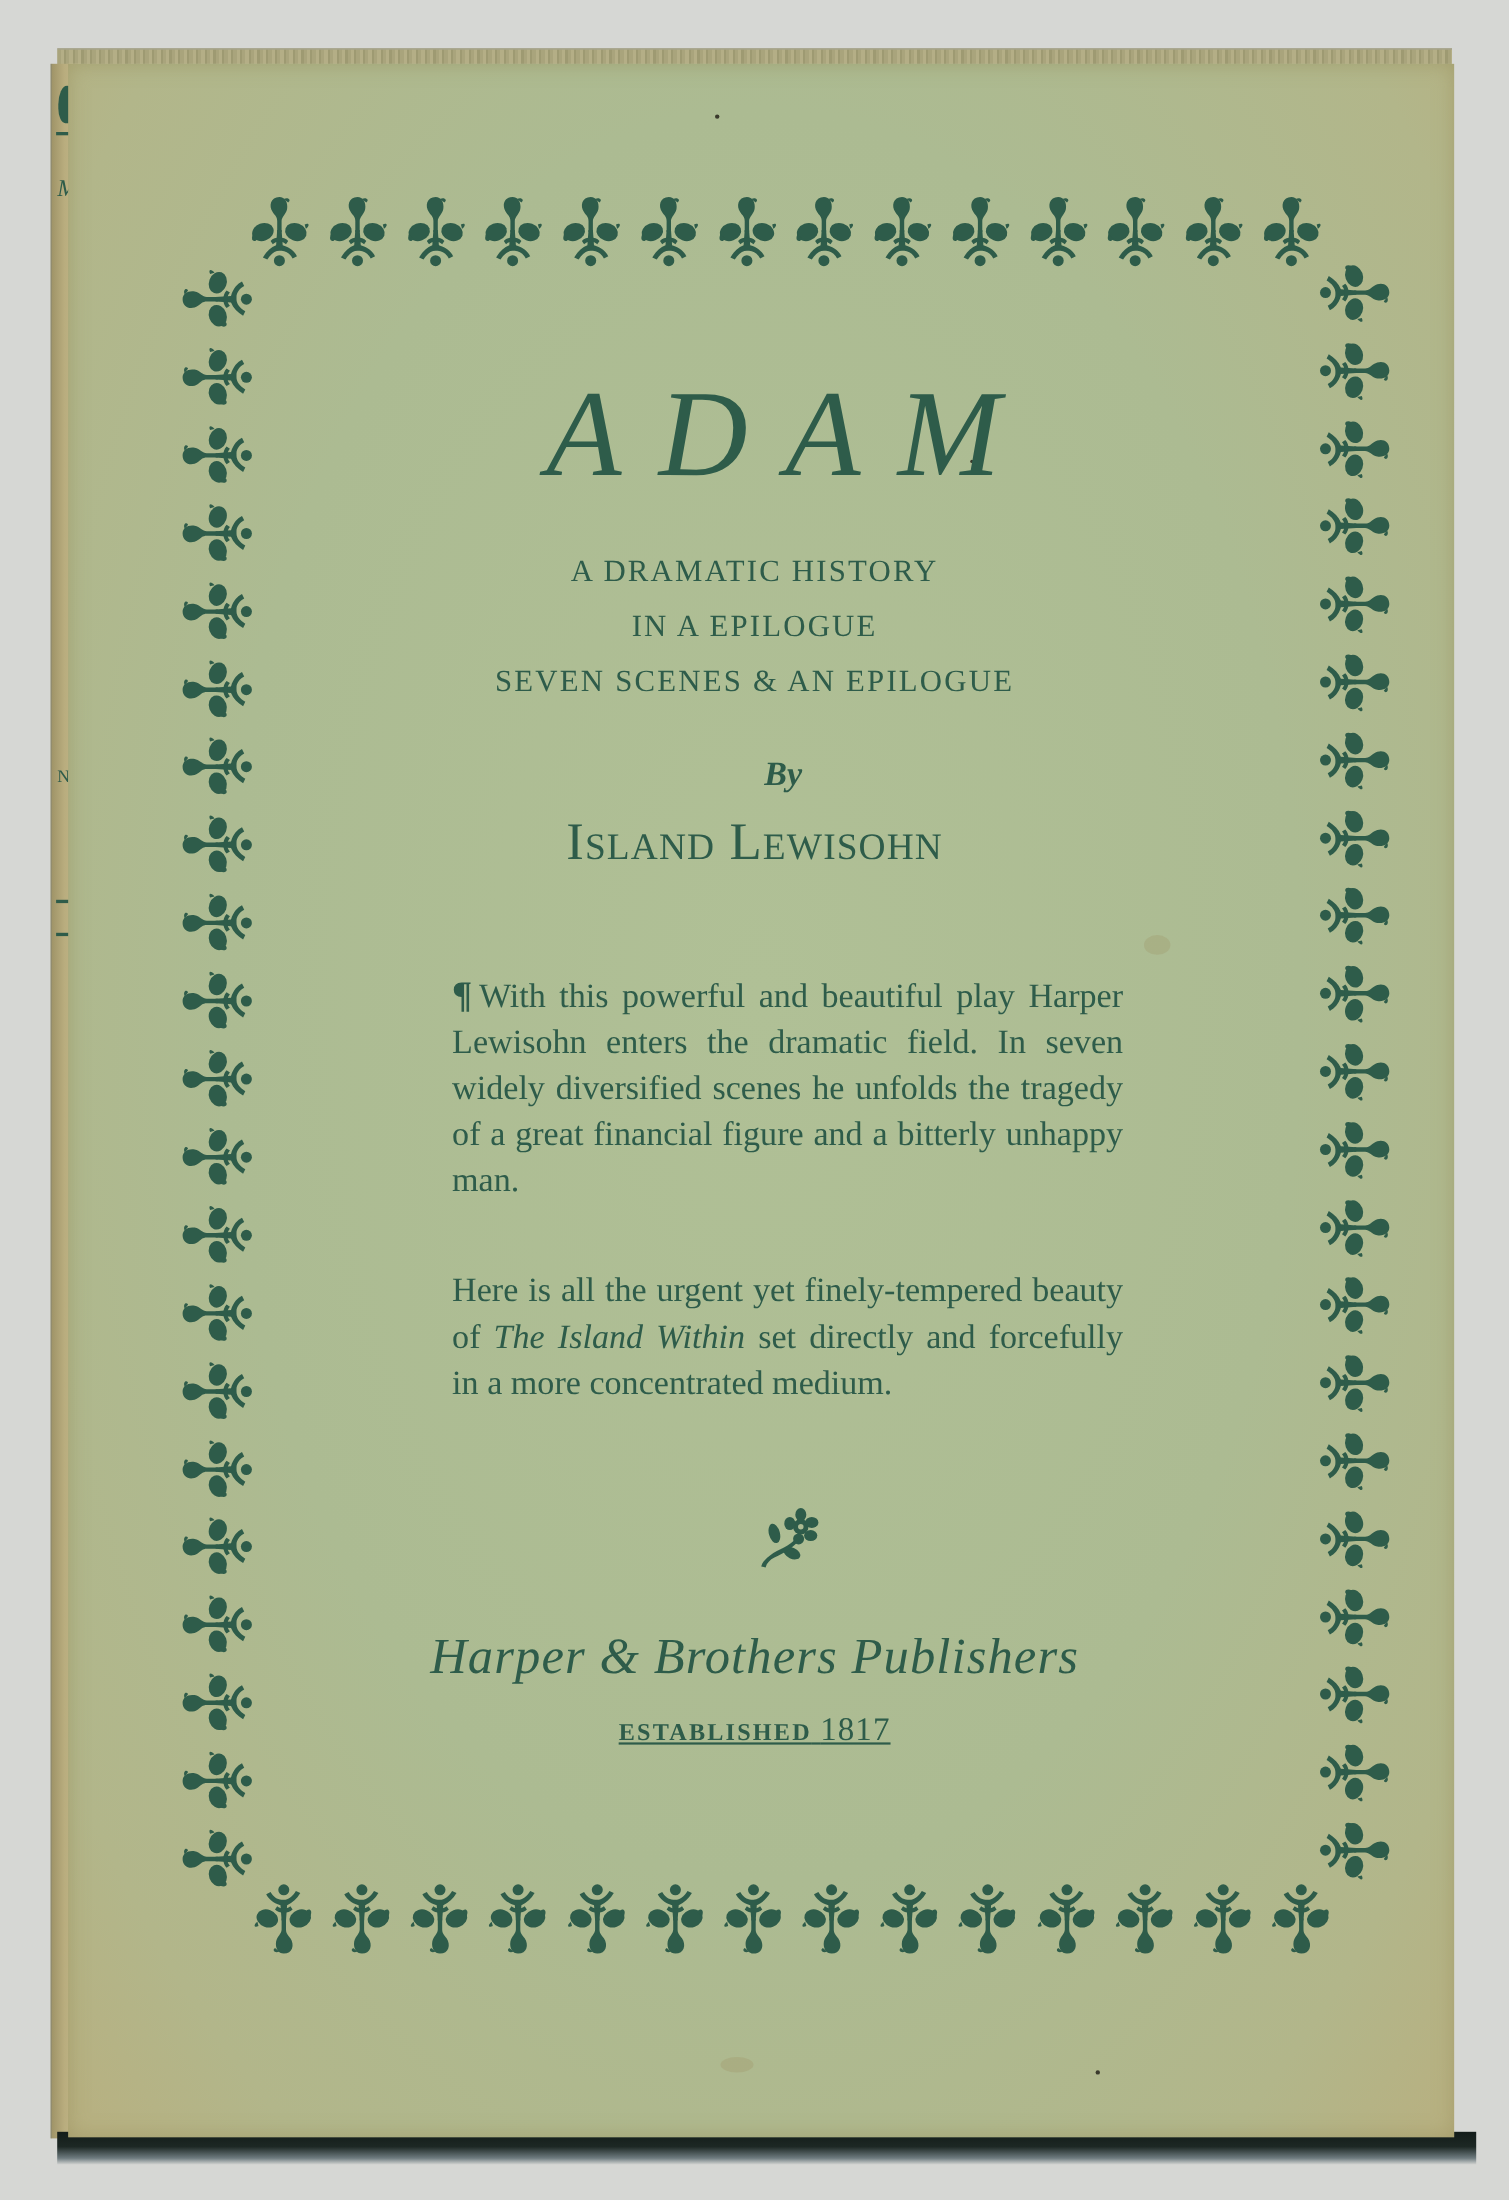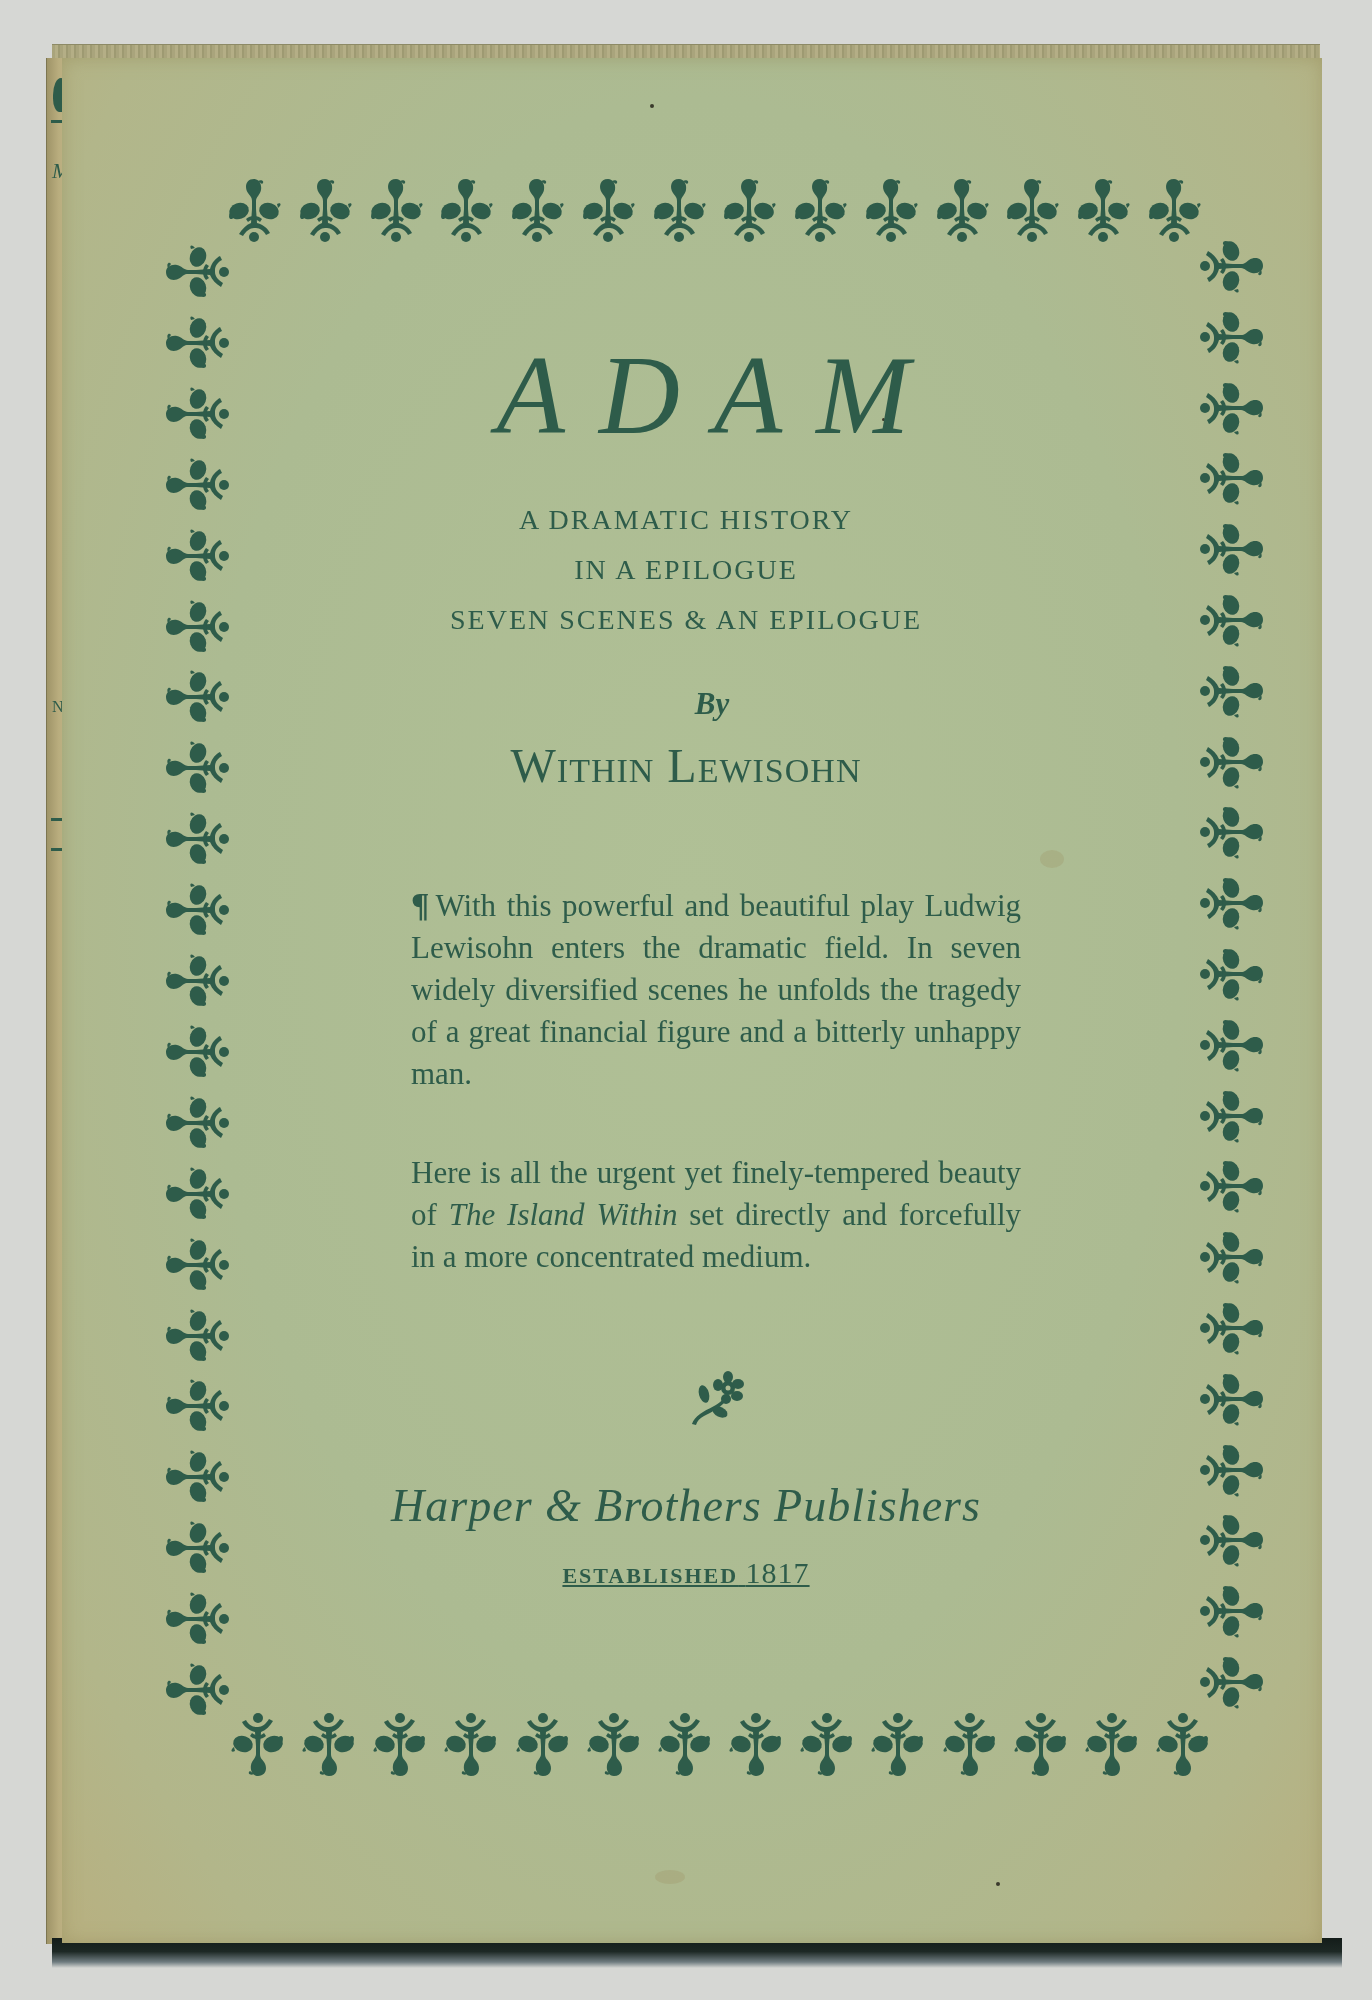--- a/index.html
+++ b/index.html
@@ -1135,24 +1135,24 @@
       </g>
     </svg>
     </div>
   </div>
 
 <div class="center-text title ink">ADAM</div>
 <div class="center-text subtitle sub1 ink">A DRAMATIC HISTORY</div>
 <div class="center-text subtitle sub2 ink">IN A EPILOGUE</div>
 <div class="center-text subtitle sub3 ink">SEVEN SCENES &amp; AN EPILOGUE</div>
 <div class="center-text by ink">By</div>
-<div class="center-text author ink">Within Lewisohn</div>
+<div class="center-text author ink">Island Lewisohn</div>
 
 <div class="blurb p1 ink">
-  <p><span class="pilcrow">¶</span><span>With this powerful and beautiful play Ludwig Lewisohn enters the dramatic field. In seven widely diversified scenes he unfolds the tragedy of a great financial figure and a bitterly unhappy man.</span></p>
+  <p><span class="pilcrow">¶</span><span>With this powerful and beautiful play Harper Lewisohn enters the dramatic field. In seven widely diversified scenes he unfolds the tragedy of a great financial figure and a bitterly unhappy man.</span></p>
 </div>
 <div class="blurb p2 ink">
   <p><span>Here is all the urgent yet finely-tempered beauty of </span><i>The Island Within</i><span> set directly and forcefully in a more concentrated medium.</span></p>
 </div>
 
 <div class="flower">
   <svg viewBox="0 0 58 56" width="58" height="56">
     <g fill="#2e5c4a">
       <circle cx="40" cy="18" r="7"></circle>
       <ellipse cx="40" cy="7" rx="5" ry="6"></ellipse>

